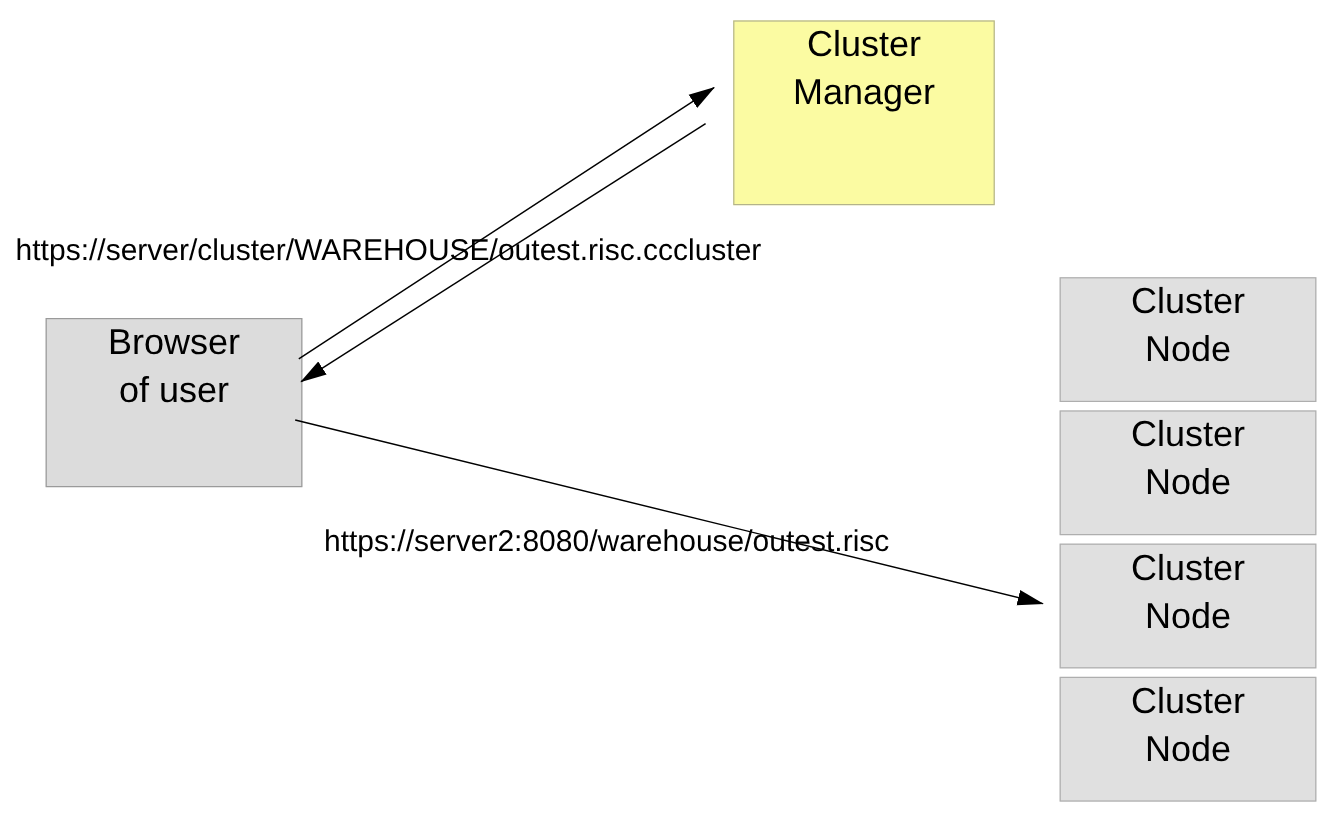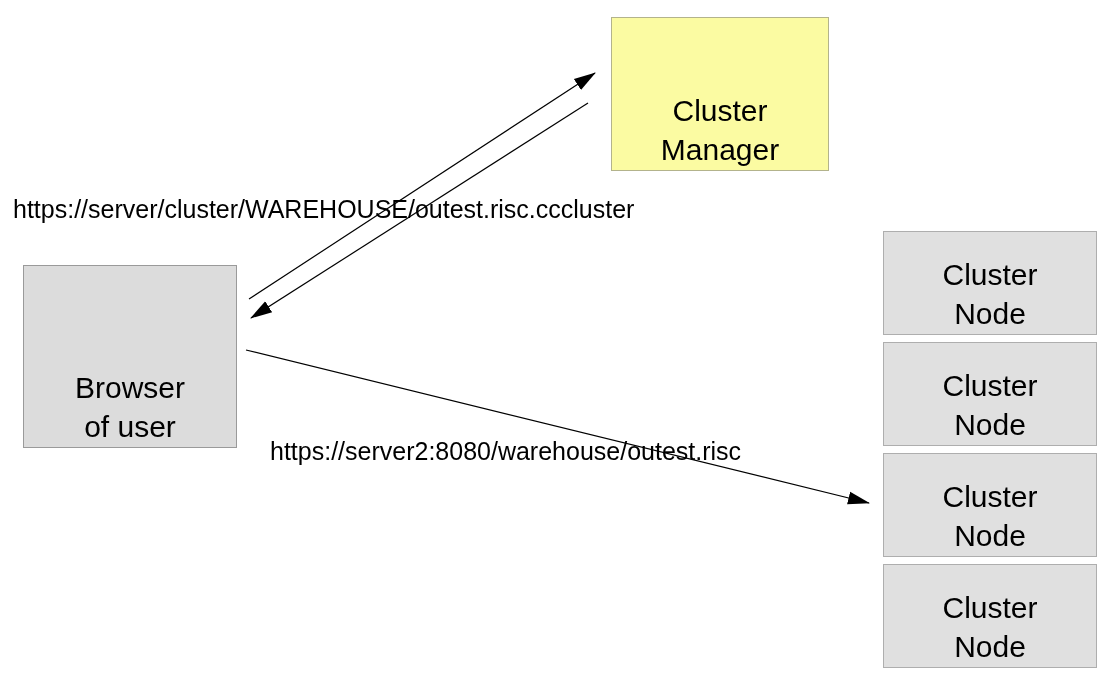--- a/index.html
+++ b/index.html
@@ -12,39 +12,39 @@
     position: relative;
     width: 1117px;
     height: 687px;
     background: #ffffff;
     overflow: hidden;
   }
   .box {
     position: absolute;
     box-sizing: border-box;
     display: flex;
-    align-items: flex-end;
+    align-items: flex-start;
     justify-content: center;
     text-align: center;
   }
   .box .label {
     white-space: pre-line;
     font-size: 30px;
     line-height: 1.32;
     color: #000000;
   }
   .manager-box {
     left: 611px; top: 17px;
     width: 218px; height: 154px;
     background: #fbfba2;
     border: 1px solid #b3b38c;
   }
   .browser-box {
-    left: 23px; top: 265px;
-    width: 214px; height: 183px;
+    left: 38px; top: 265px;
+    width: 214px; height: 141px;
     background: #dcdcdc;
     border: 1px solid #9a9a9a;
   }
   .node-box {
     left: 883px;
     width: 214px; height: 104px;
     background: #e0e0e0;
     border: 1px solid #aeaeae;
   }
   .node-1 { top: 231px; }

